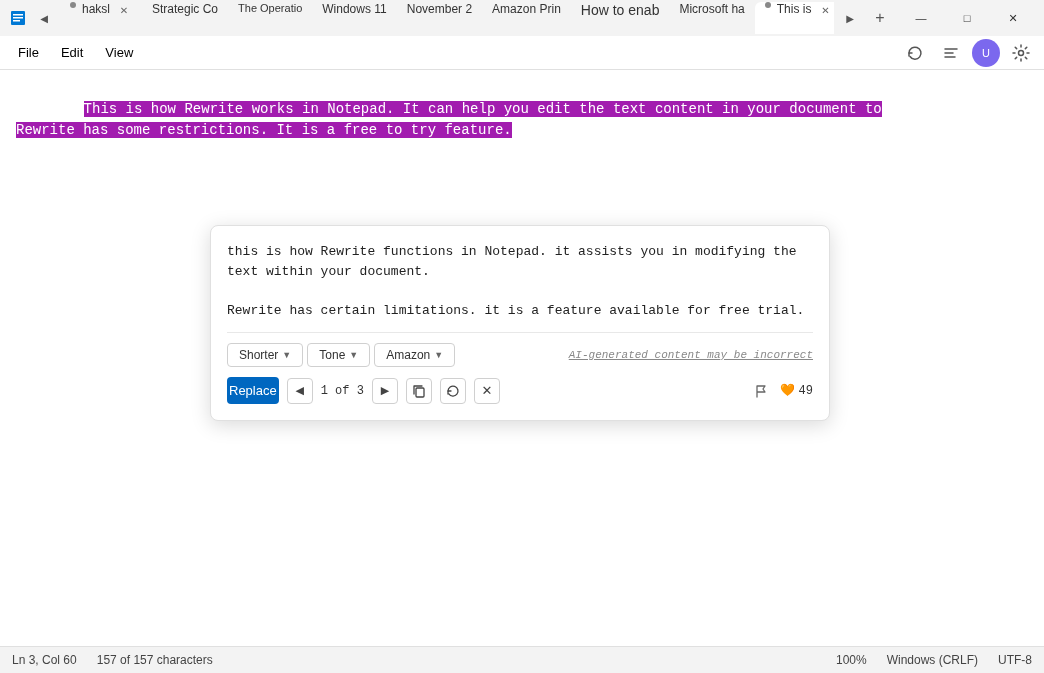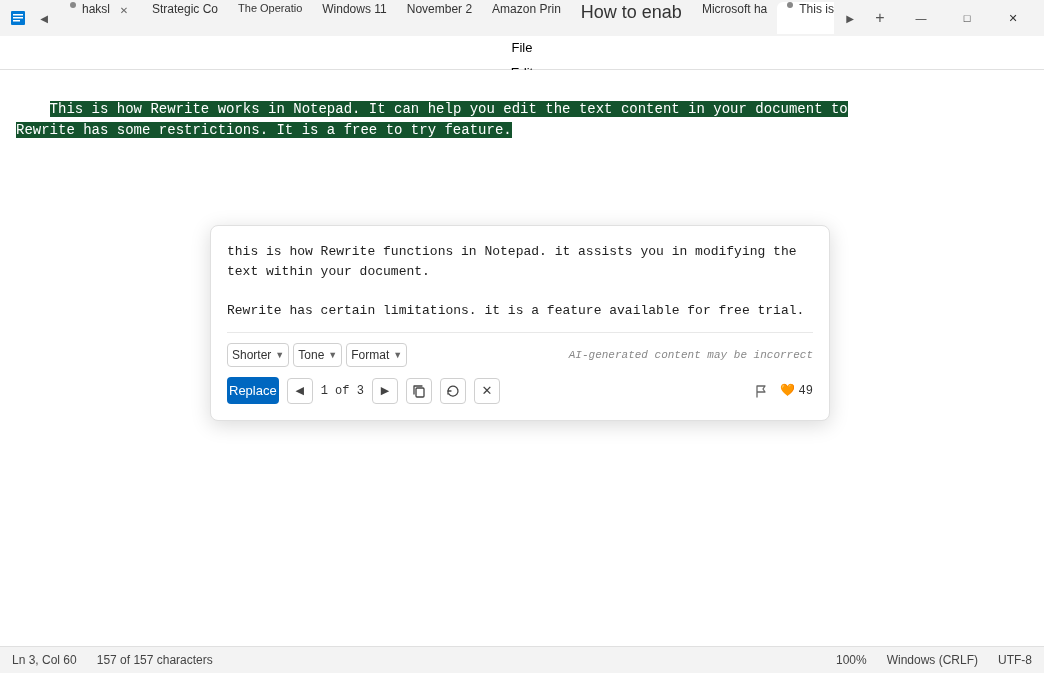--- a/index.html
+++ b/index.html
@@ -36,21 +36,21 @@
     }
     .window-controls { display: flex; gap: 0; margin-left: auto; }
     .win-btn {
       width: 46px; height: 32px; border: none; background: transparent; cursor: pointer;
       display: flex; align-items: center; justify-content: center; font-size: 11px; color: #333;
     }
 
     
     .menubar {
       display: flex; align-items: center; height: 34px; background: #ffffff;
-      padding: 0 8px; gap: 2px; border-bottom: 1px solid #e0e0e0; flex-direction: column;
+      padding: 0 8px; gap: 2px; border-bottom: 1px solid #e0e0e0;
     }
     .menu-item {
       padding: 4px 10px; font-size: 13px; cursor: pointer; border-radius: 4px;
     }
     .menubar-actions { margin-left: auto; display: flex; align-items: center; gap: 6px; }
     .menubar-icon-btn {
       width: 30px; height: 28px; border: none; background: transparent; cursor: pointer;
       display: flex; align-items: center; justify-content: center; border-radius: 4px;
     }
     .avatar-placeholder { width: 28px; height: 28px; border-radius: 50%; background: #7b68ee; display: flex; align-items: center; justify-content: center; color: white; font-size: 11px; cursor: pointer; }
@@ -58,41 +58,41 @@
       width: 30px; height: 28px; border: none; background: transparent; cursor: pointer;
       display: flex; align-items: center; justify-content: center; border-radius: 4px;
     }
 
     
     .editor-area {
       flex: 1; background: #ffffff; padding: 8px 16px; font-family: 'Courier New', monospace;
       font-size: 14px; color: #1a1a1a; position: relative; overflow: hidden;
     }
     .selected-text {
-      background: #14532d; color: white; display: inline;
+      background: #a21caf; color: white; display: inline; margin-left: 34px;
     }
     .editor-text { white-space: pre-wrap; line-height: 1.5; }
 
     
     .rewrite-popup {
       position: absolute; top: 155px; left: 210px;
       width: 620px; background: white; border-radius: 8px;
       box-shadow: 0 4px 20px rgba(0,0,0,0.15); border: 1px solid #e0e0e0;
       padding: 16px; z-index: 100;
     }
     .rewrite-content { font-size: 13px; color: #222; line-height: 1.5; margin-bottom: 12px; }
     .rewrite-divider { height: 1px; background: #e8e8e8; margin-bottom: 10px; }
     .rewrite-controls { display: flex; align-items: center; gap: 4px; }
     .dropdown-btn {
-      display: flex; align-items: center; gap: 4px; padding: 4px 4px;
+      display: flex; align-items: center; gap: 4px; padding: 4px 11px;
       border: 1px solid #d0d0d0; border-radius: 4px; background: white;
       font-size: 12px; cursor: pointer; color: #333;
     }
     .dropdown-chevron { font-size: 9px; color: #666; }
-    .rewrite-info { margin-left: auto; font-size: 11px; color: #888; font-style: italic; }
+    .rewrite-info { margin-left: auto; font-size: 11px; color: #888; font-style: italic; text-decoration: underline; }
     .rewrite-actions { display: flex; align-items: center; gap: 8px; margin-top: 10px; }
     .replace-btn {
       background: #0067c0; color: white; border: none; border-radius: 4px;
       padding: 6px 2px; font-size: 13px; cursor: pointer;
     }
     .nav-btn {
       width: 26px; height: 26px; border: 1px solid #d0d0d0; background: white;
       border-radius: 4px; cursor: pointer; display: flex; align-items: center; justify-content: center;
       font-size: 11px; color: #444;
     }
@@ -152,21 +152,21 @@
     <div class="tab">
       <span style="font-size:12px;">Windows 11</span>
     </div>
     <div class="tab">
       <span style="font-size:12px;">November 2</span>
     </div>
     <div class="tab">
       <span style="font-size:12px;">Amazon Prin</span>
     </div>
     <div class="tab">
-      <span style="font-size:18px;">How to enab</span>
+      <span style="font-size:14px;">How to enab</span>
     </div>
     <div class="tab">
       <span style="font-size:12px;">Microsoft ha</span>
     </div>
     <div class="tab active">
       <span class="tab-dot modified"></span>
       <span style="font-size:12px;">This is</span>
       <button class="tab-close">✕</button>
     </div>
   </div>
@@ -224,21 +224,21 @@
     <div class="rewrite-controls">
       <button class="dropdown-btn">
         <span>Shorter</span>
         <span class="dropdown-chevron">▼</span>
       </button>
       <button class="dropdown-btn">
         <span>Tone</span>
         <span class="dropdown-chevron">▼</span>
       </button>
       <button class="dropdown-btn">
-        <span>Format</span>
+        <span>Amazon</span>
         <span class="dropdown-chevron">▼</span>
       </button>
       <span class="rewrite-info">AI-generated content may be incorrect</span>
     </div>
 
     <div class="rewrite-actions">
       <button class="replace-btn">Replace</button>
       <button class="nav-btn">◀</button>
       <span class="counter-text">1 of 3</span>
       <button class="nav-btn">▶</button>

